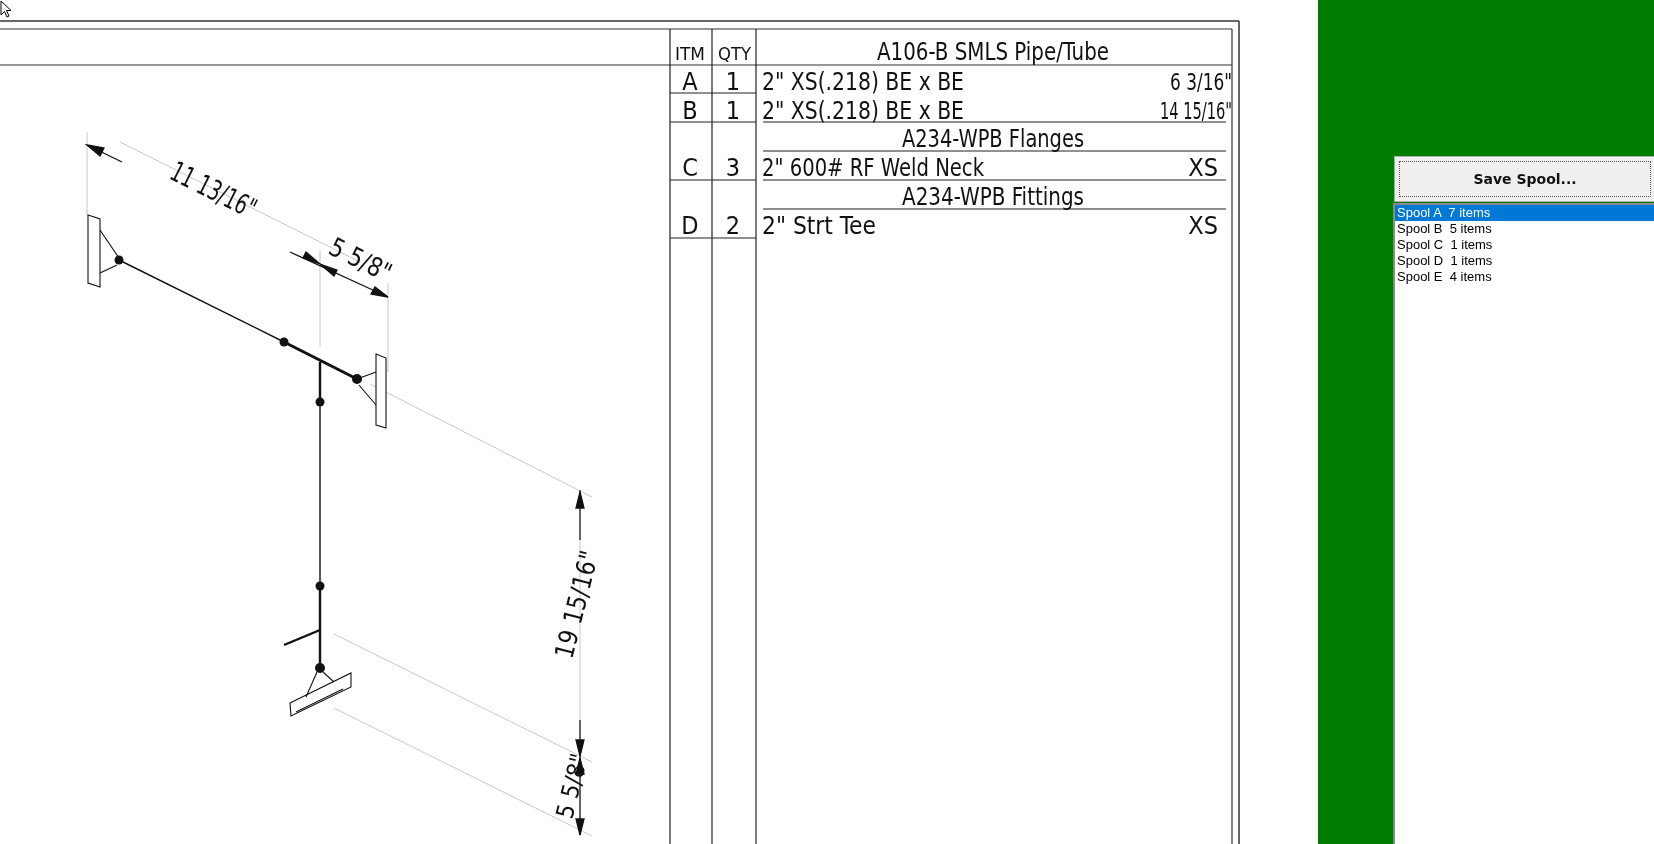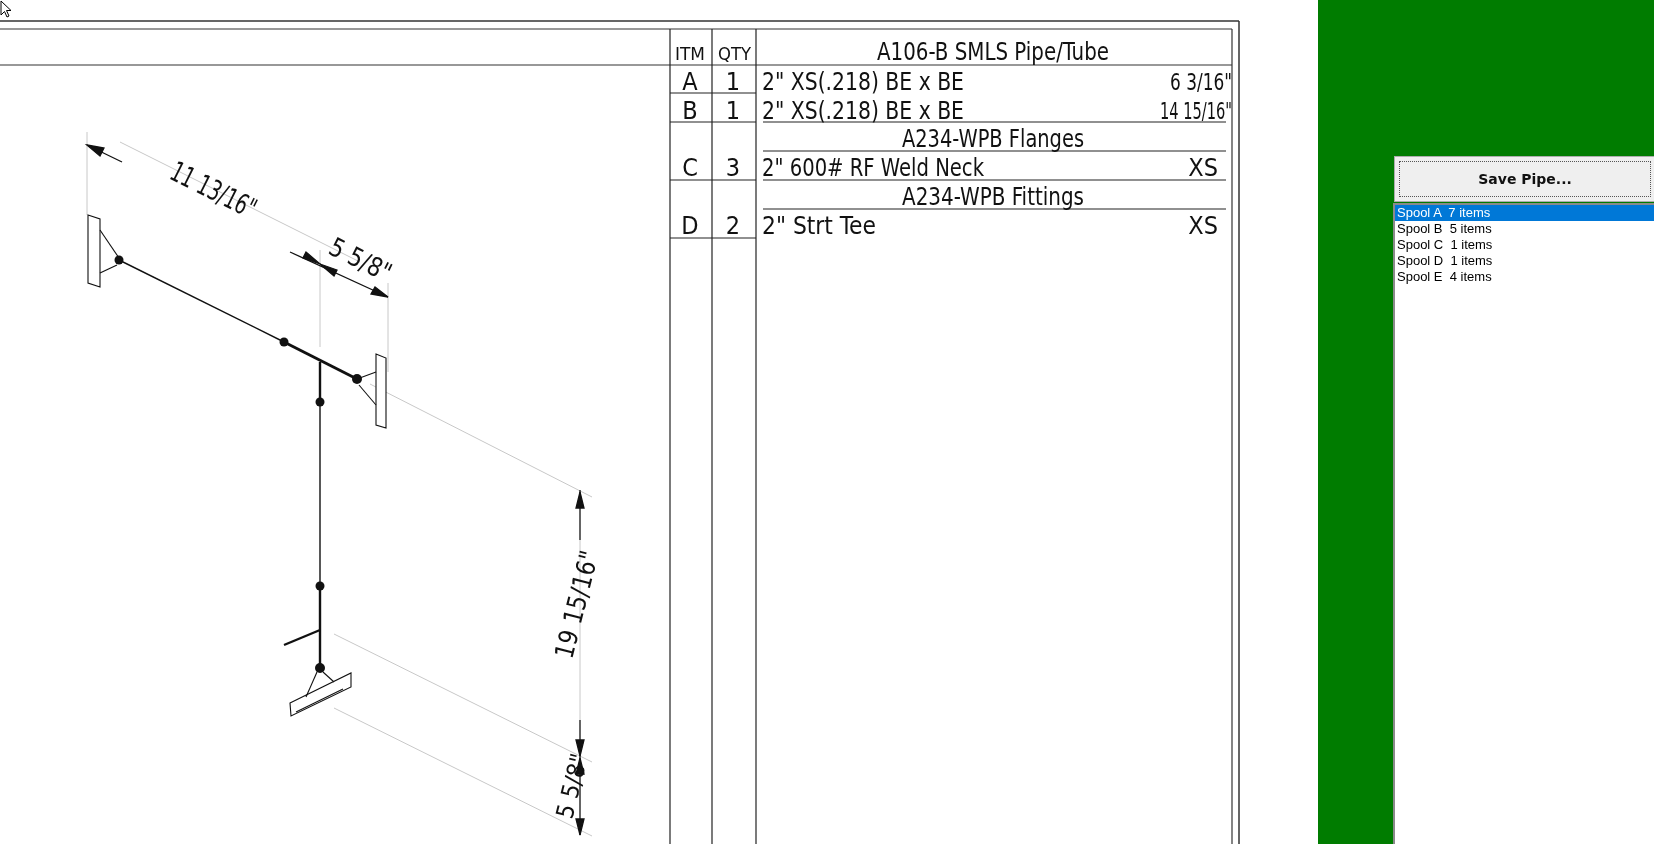--- a/index.html
+++ b/index.html
@@ -170,21 +170,21 @@
 
   <svg class="cursor" width="16" height="20" viewBox="0 0 16 20">
     <polygon points="1,1 1,15 4.5,11.5 7,17 9,16 6.5,10.5 11,10.5" fill="#fff" stroke="#000" stroke-width="1"></polygon>
   </svg>
 </div>
 
 <div class="green-panel"></div>
 
 <div class="save-button">
   <div class="focus-rect"></div>
-  <span>Save Pipe...</span>
+  <span>Save Spool...</span>
 </div>
 
 <div class="spool-list">
   <div class="spool-item selected">Spool A  7 items</div>
   <div class="spool-item">Spool B  5 items</div>
   <div class="spool-item">Spool C  1 items</div>
   <div class="spool-item">Spool D  1 items</div>
   <div class="spool-item">Spool E  4 items</div>
 </div>
 

